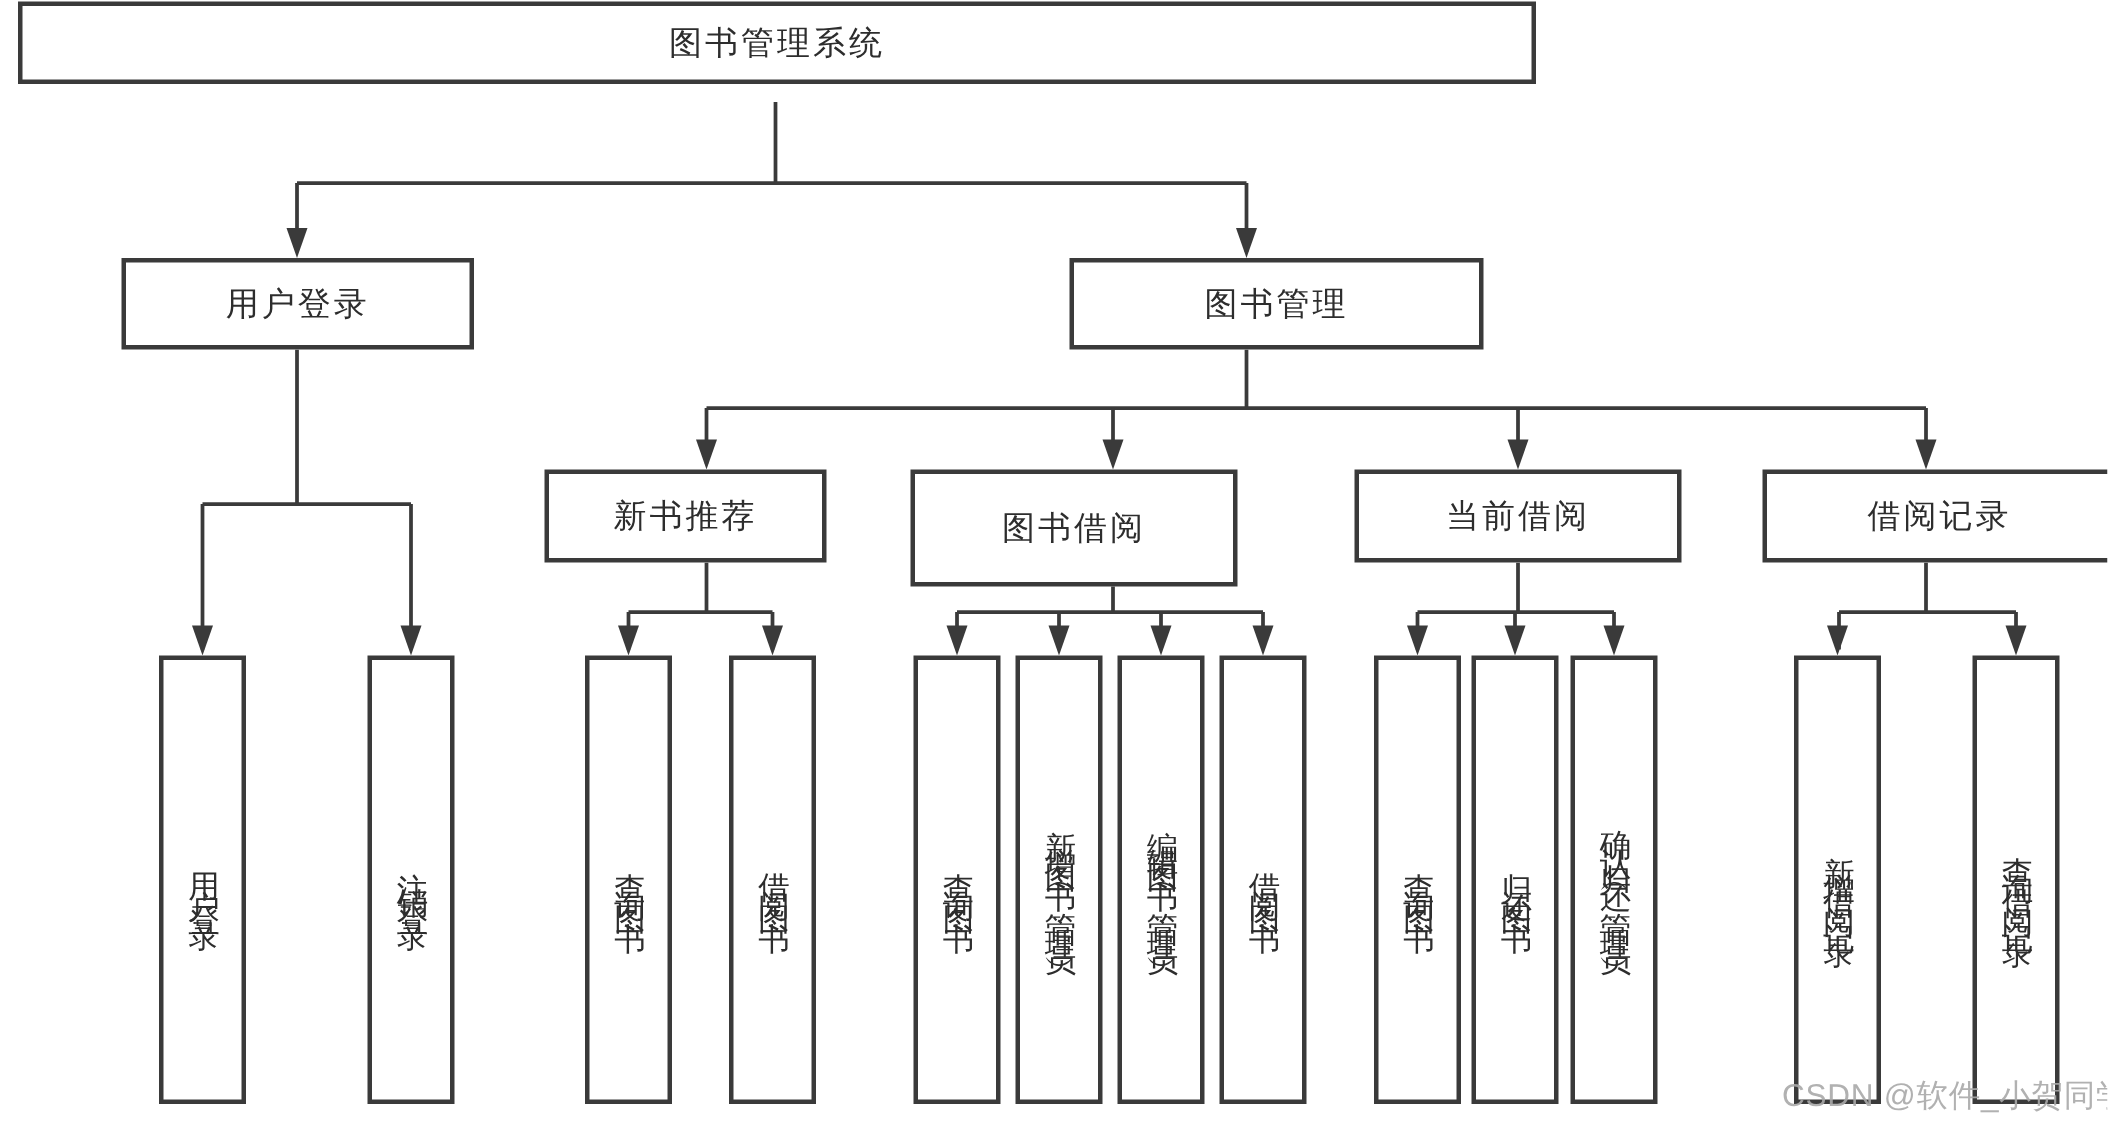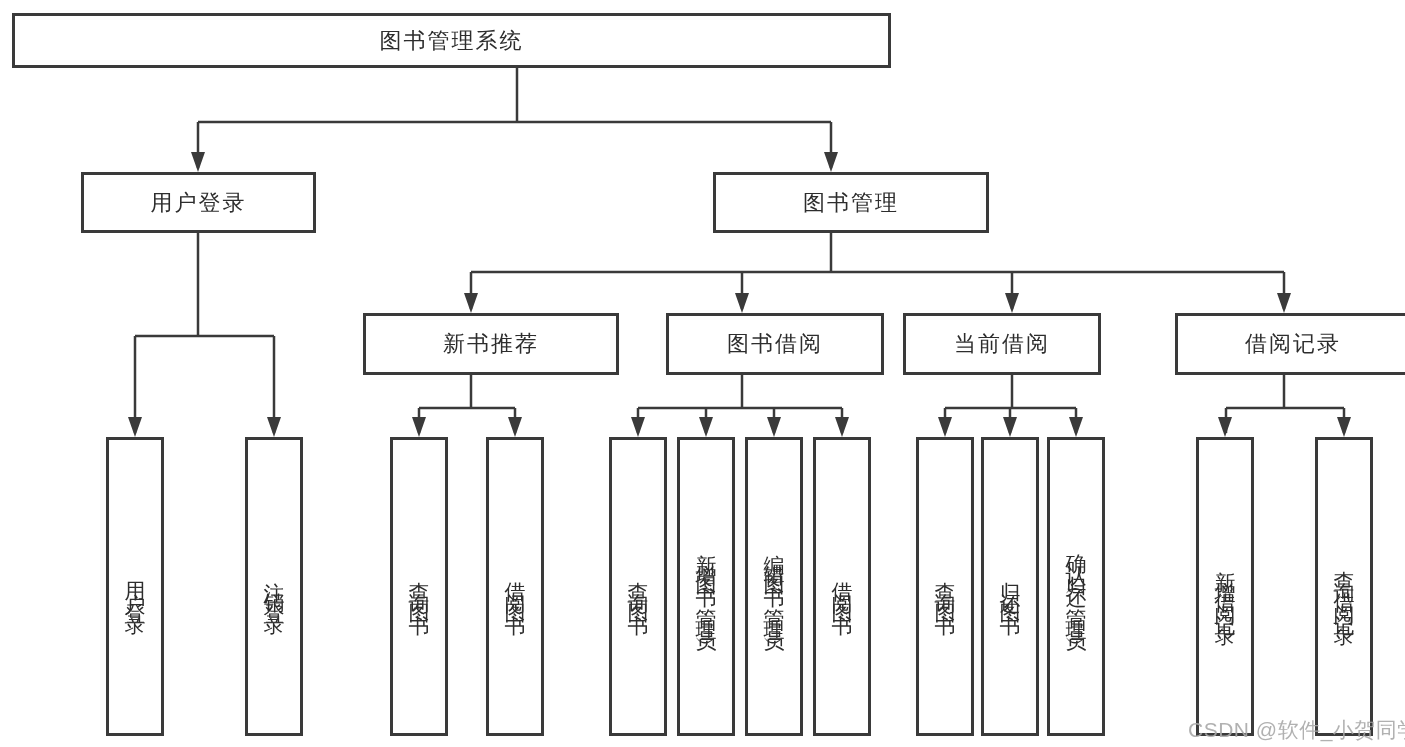--- a/index.html
+++ b/index.html
@@ -119,28 +119,28 @@
       <polygon points="767,417 781,417 774,437"></polygon>
       <polygon points="835,417 849,417 842,437"></polygon>
       <polygon points="938,417 952,417 945,437"></polygon>
       <polygon points="1003,417 1017,417 1010,437"></polygon>
       <polygon points="1069,417 1083,417 1076,437"></polygon>
       <polygon points="1218,417 1232,417 1225,437"></polygon>
       <polygon points="1337,417 1351,417 1344,437"></polygon>
     </g>
   </svg>
 
-  <div class="box" style="left:12px; top:13px; width:879px; height:55px;">图书管理系统</div>
+  <div class="box" style="left:12px; top:1px; width:1012px; height:55px;">图书管理系统</div>
 
   <div class="box" style="left:81px; top:172px; width:235px; height:61px;">用户登录</div>
   <div class="box" style="left:713px; top:172px; width:276px; height:61px;">图书管理</div>
 
-  <div class="box" style="left:363px; top:313px; width:256px; height:62px;">新书推荐</div>
-  <div class="box" style="left:666px; top:313px; width:218px; height:62px;">图书借阅</div>
-  <div class="box" style="left:903px; top:313px; width:198px; height:62px;">当前借阅</div>
+  <div class="box" style="left:363px; top:313px; width:188px; height:62px;">新书推荐</div>
+  <div class="box" style="left:607px; top:313px; width:218px; height:78px;">图书借阅</div>
+  <div class="box" style="left:903px; top:313px; width:218px; height:62px;">当前借阅</div>
   <div class="box" style="left:1175px; top:313px; width:236px; height:62px;">借阅记录</div>
 
   <div class="box vbox" style="left:106px; top:437px; width:58px; height:299px;">用户登录</div>
   <div class="box vbox" style="left:245px; top:437px; width:58px; height:299px;">注销登录</div>
 
   <div class="box vbox" style="left:390px; top:437px; width:58px; height:299px;">查询图书</div>
   <div class="box vbox" style="left:486px; top:437px; width:58px; height:299px;">借阅图书</div>
 
   <div class="box vbox" style="left:609px; top:437px; width:58px; height:299px;">查询图书</div>
   <div class="box vbox" style="left:677px; top:437px; width:58px; height:299px;">新增图书（管理员）</div>

